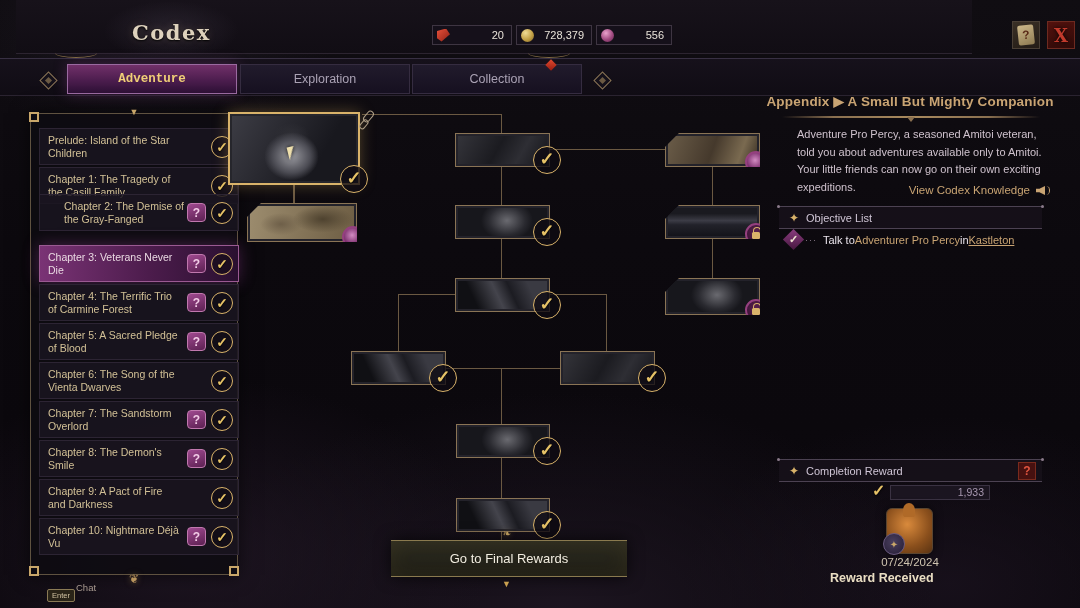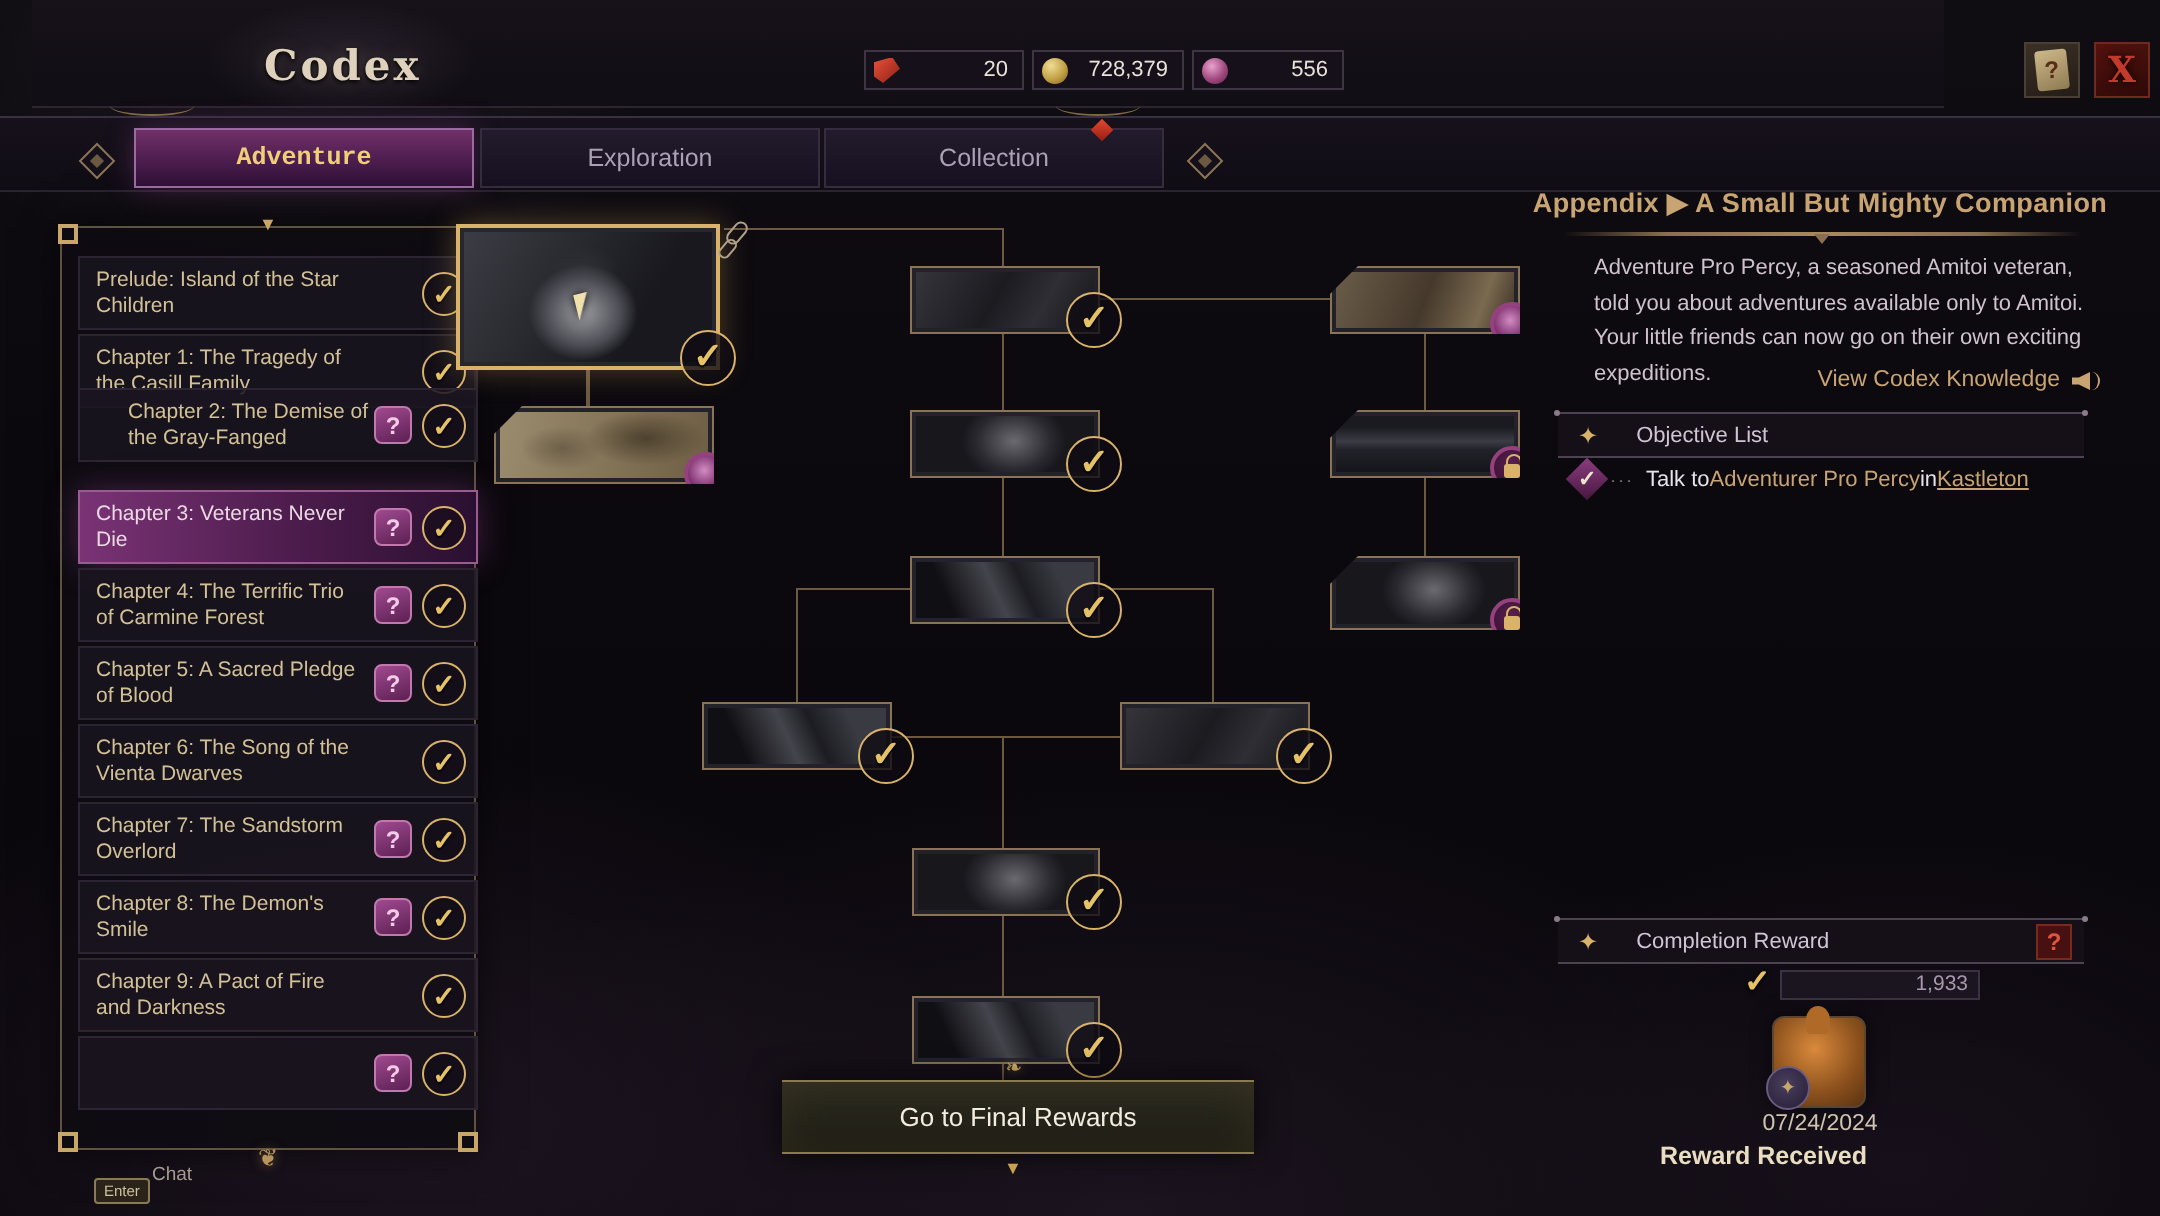--- a/index.html
+++ b/index.html
@@ -150,21 +150,21 @@
     clip-path:polygon(0 30%, 38% 30%, 100% 0, 100% 100%, 38% 70%, 0 70%); }
   .spk .wave { position:absolute; left:9px; top:2px; width:5px; height:9px;
     border-right:1.5px solid #c9a473; border-radius:0 6px 6px 0 / 0 7px 7px 0; }
   .secbar { position:absolute; left:779px; width:263px; height:23px; background:rgba(22,17,26,.9);
     border-top:1px solid #4c4252; border-bottom:1px solid #4c4252; display:flex;
     align-items:center; }
   .secbar::before, .secbar::after { content:""; position:absolute; width:3px; height:3px;
     background:#8a7a8a; border-radius:50%; left:-2px; top:-2px; }
   .secbar::after { left:auto; right:-2px; }
   .secbar .fleur { margin-left:10px; color:#d9b36a; font-size:12px; }
-  .secbar .sbl { margin-left:19px; font-size:11px; color:#cfc5d5; }
+  .secbar .sbl { margin-left:7px; font-size:11px; color:#cfc5d5; }
   .qbtn { position:absolute; right:6px; top:2px; width:18px; height:18px; background:#461110;
     border:1px solid #7a2a1d; color:#e05540; font-weight:bold; font-size:12px;
     display:flex; align-items:center; justify-content:center; cursor:pointer; }
   .obj-item { position:absolute; left:786px; top:232px; width:260px; display:flex;
     align-items:center; font-size:11px; color:#e8e2ea; }
   .obj-chk { width:15px; height:15px; background:linear-gradient(135deg,#8a3d7f,#47173f);
     transform:rotate(45deg); display:flex; align-items:center; justify-content:center;
     margin-right:4px; }
   .obj-chk span { transform:rotate(-45deg); color:#efe4d2; font-size:11px; font-weight:bold; }
   .obj-dots { color:#8a7a8a; font-size:9px; margin-right:6px; letter-spacing:1px; }
@@ -312,20 +312,21 @@
           <span>✓</span>
         </span>
     </div>
     <div class="ch-row" style="top:365px;">
       <span class="lbl">Chapter 9: A Pact of Fire and Darkness</span>
       <span class="chkb">
           <span>✓</span>
         </span>
     </div>
     <div class="ch-row" style="top:404px;">
+      <span class="lbl">Chapter 10: Nightmare Déjà Vu</span>
       <span class="hintb">?</span>
       <span class="chkb">
           <span>✓</span>
         </span>
     </div>
   </div>
 
   <div class="conn" style="left:293px; top:185px; width:2px; height:18px;"></div>
   <div class="conn" style="left:362px; top:114px; width:140px; height:1px;"></div>
   <div class="conn" style="left:501px; top:114px; width:1px; height:19px;"></div>

